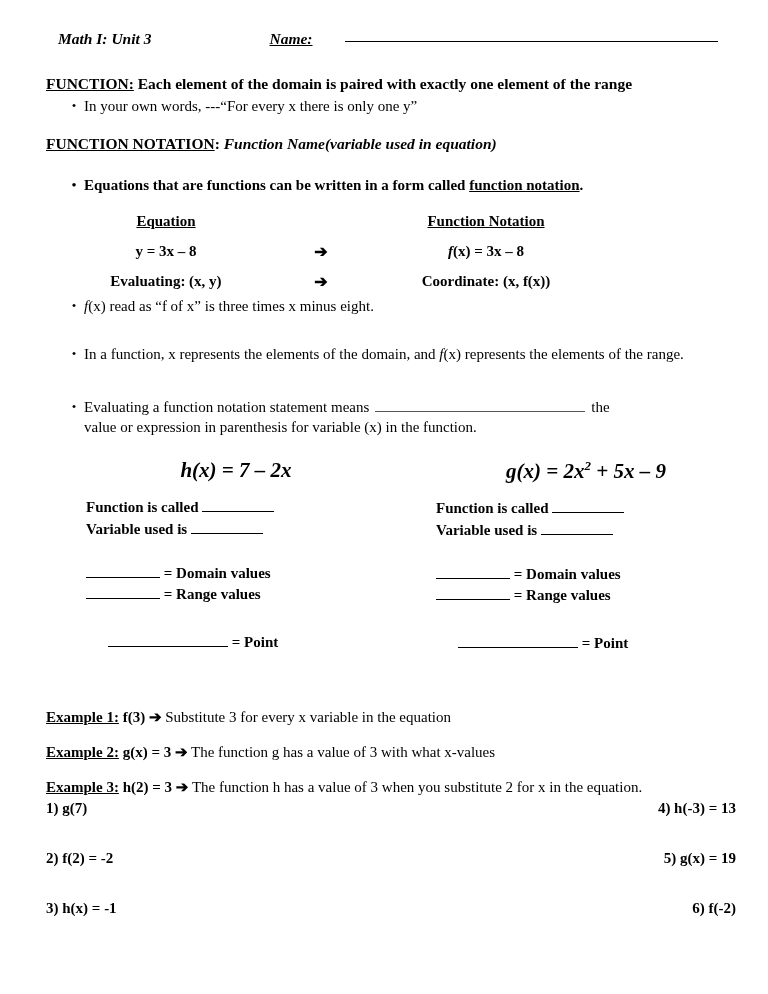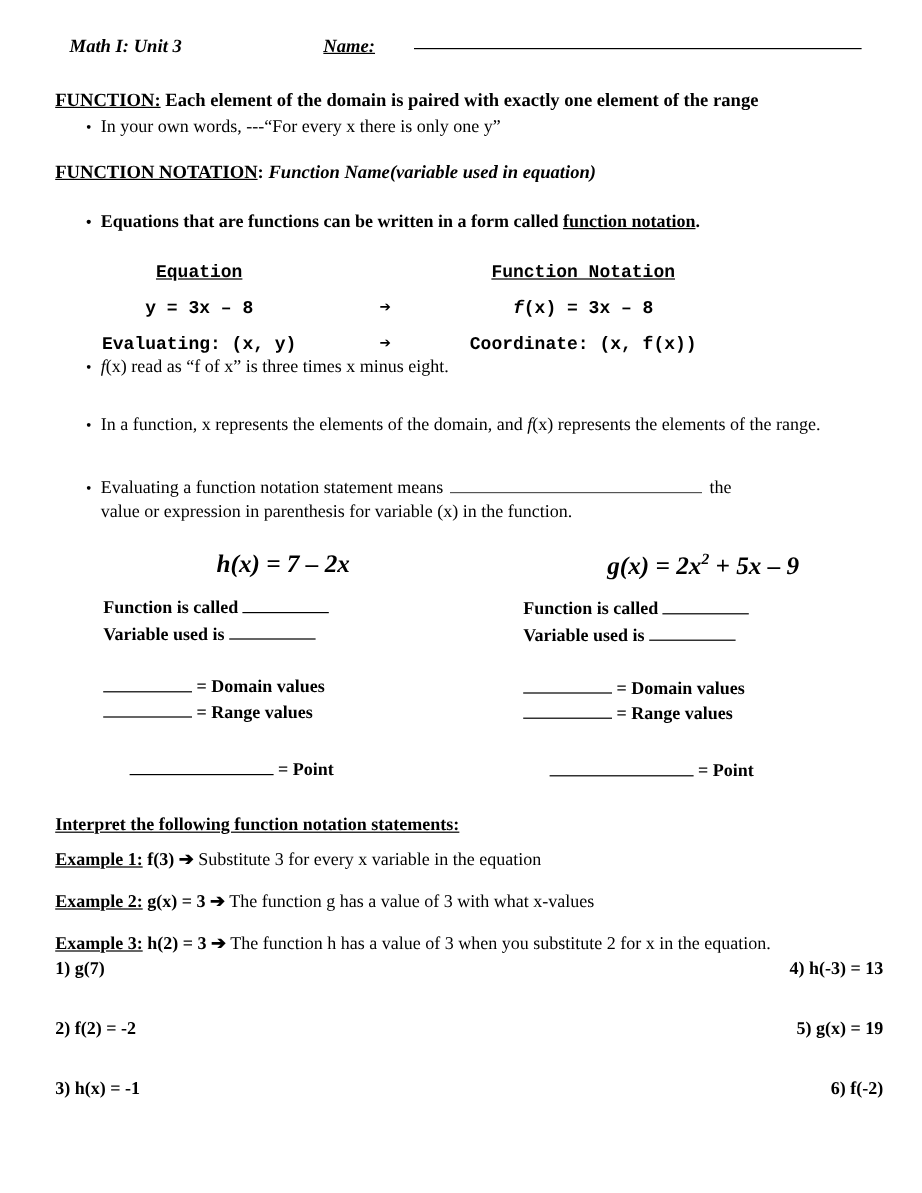--- a/index.html
+++ b/index.html
@@ -124,23 +124,22 @@
   
   .eqtable {
     left: 46px;
     top: 206px;
     width: 690px;
     font-size: 15px;
     font-weight: bold;
   }
   .eqrow {
     display: flex;
-    align-items: flex-end;
+    align-items: center;
     height: 30px;
-    font-family: Liberation Mono, monospace;
   }
   .col-a {
     width: 240px;
     text-align: center;
     flex: 0 0 240px;
   }
   .col-arrow {
     width: 70px;
     flex: 0 0 70px;
     text-align: center;
@@ -357,21 +356,20 @@
         <div class="gap-sm"></div>
         <div class="ln"><span class="blank-m"></span> <span>= Domain values</span></div>
         <div class="ln"><span class="blank-m"></span> <span>= Range values</span></div>
         <div class="gap-md"></div>
         <div class="ln indent-pt"><span class="blank-l"></span> <span>= Point</span></div>
       </div>
     </div>
 
   </div>
 
-  <div class="abs interpret-head">Interpret the following function notation statements:</div>
 
   <div class="abs ex-list">
     <div class="ex-row">
       <span class="ex-lbl">Example 1:</span>
       <span class="ex-eq">f(3)</span>
       <span class="arrow">➔</span>
       <span>Substitute 3 for every x variable in the equation</span>
     </div>
     <div class="ex-row">
       <span class="ex-lbl">Example 2:</span>

